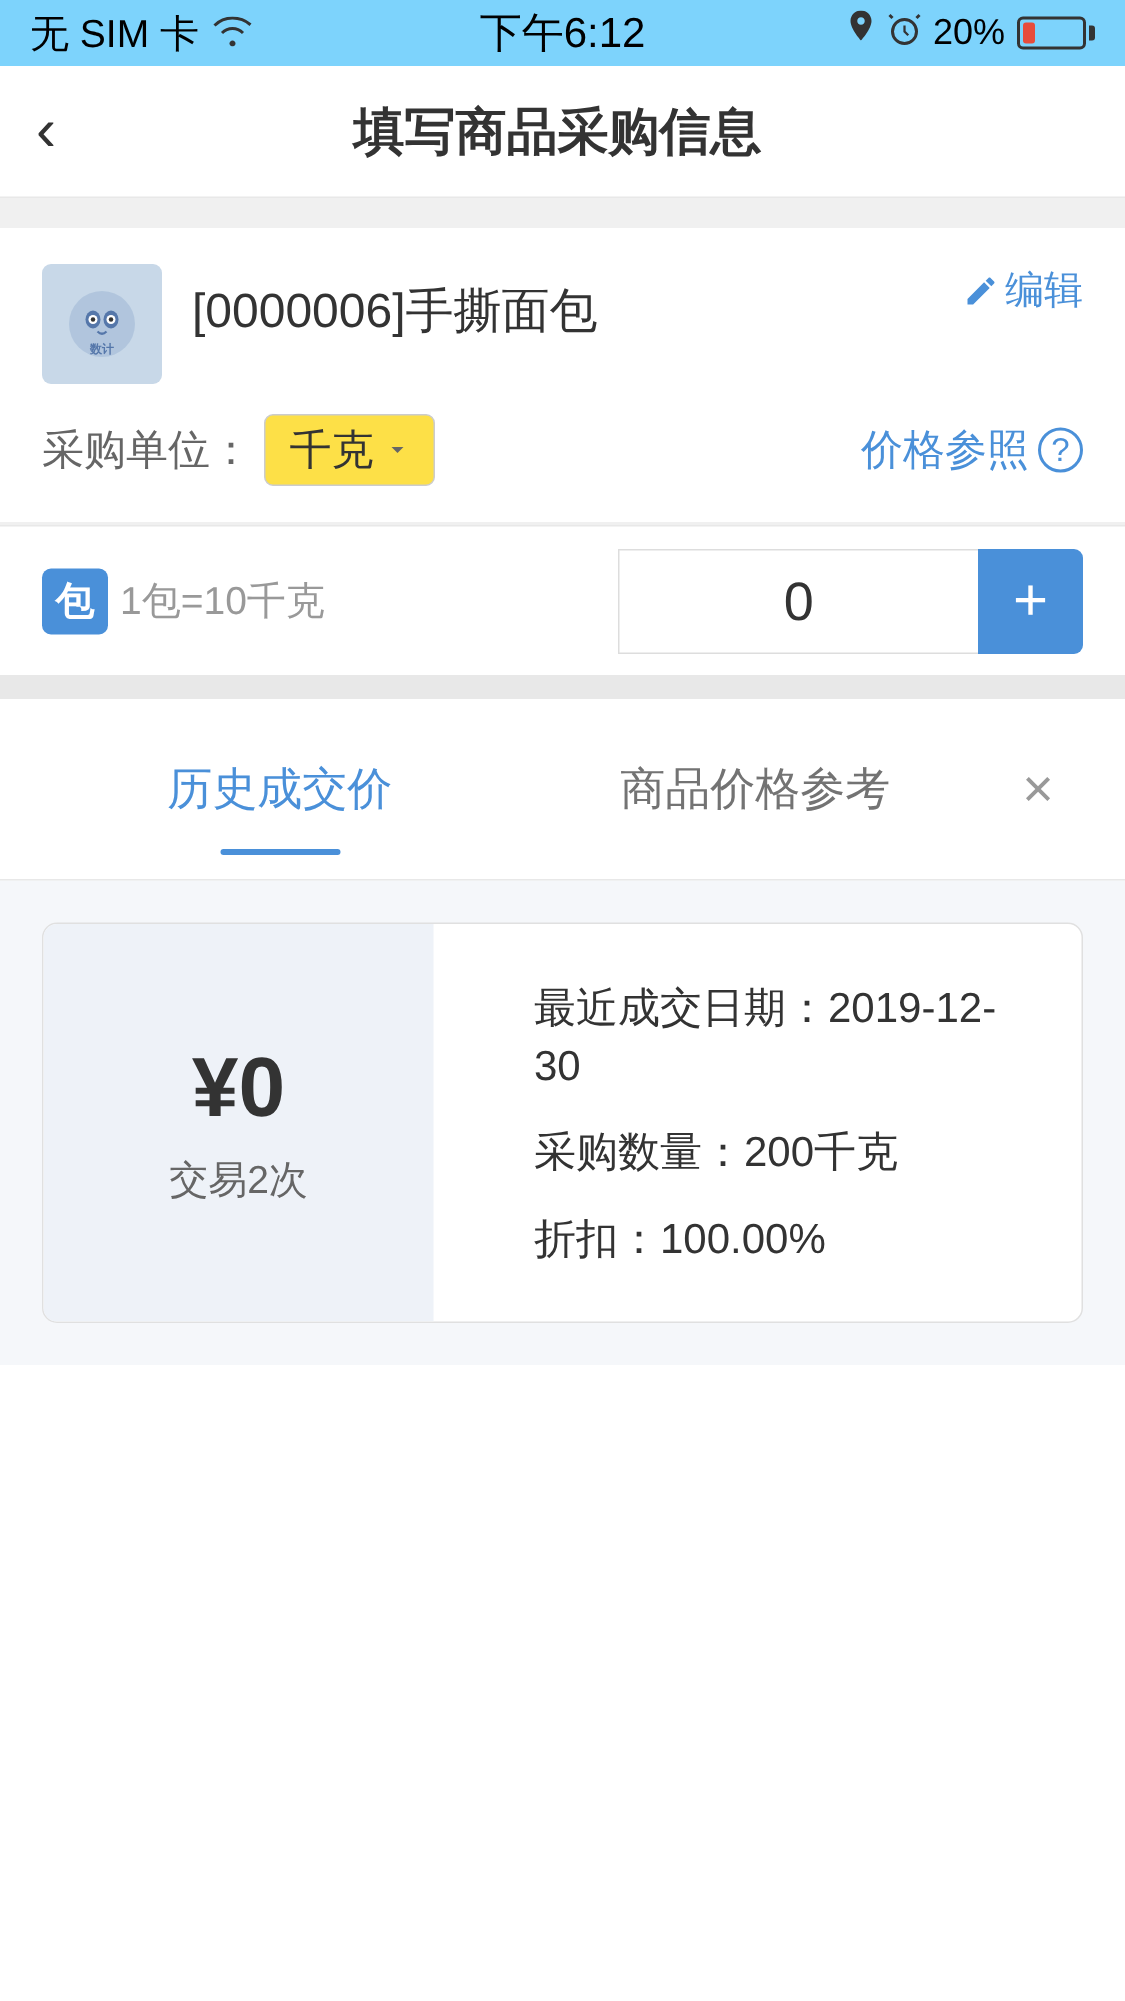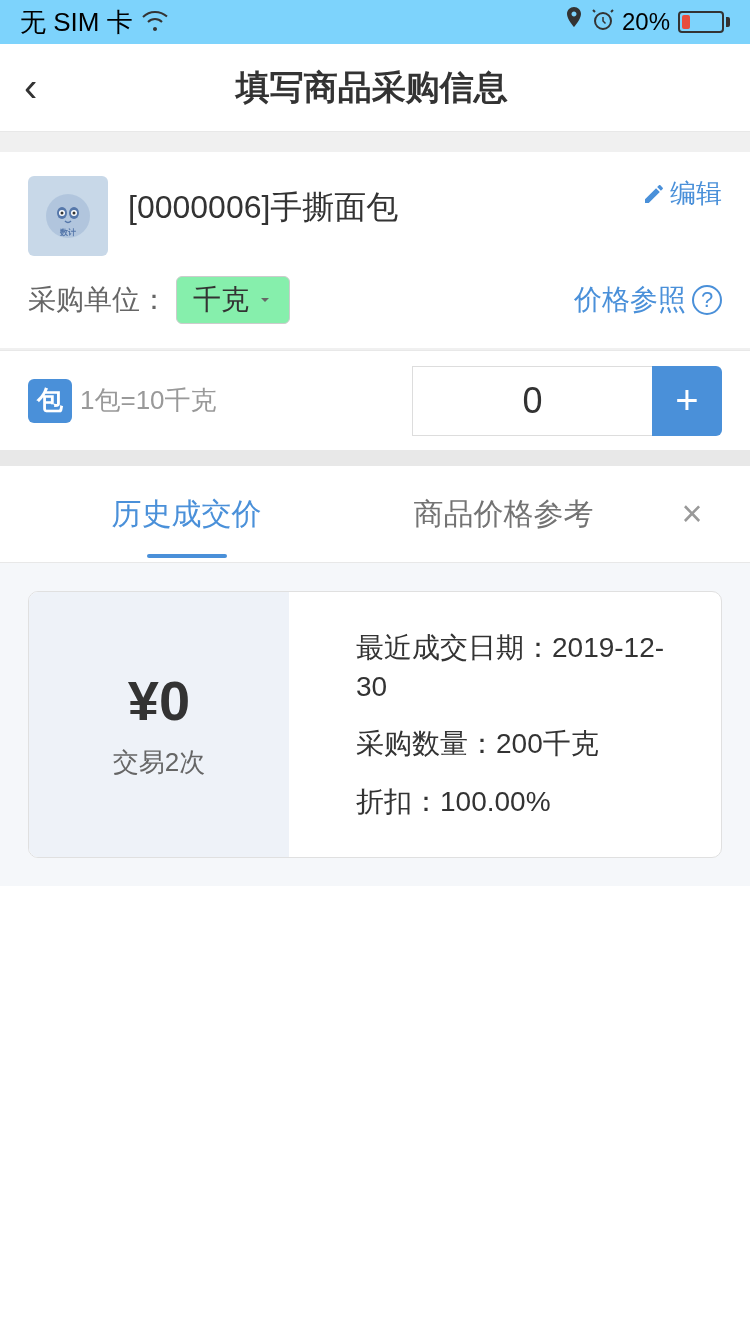--- a/index.html
+++ b/index.html
@@ -129,21 +129,21 @@
       color: #666;
     }
     .unit-select {
       display: flex;
       align-items: center;
       border: 1px solid #ccc;
       border-radius: 6px;
       padding: 4px 16px;
       font-size: 28px;
       color: #333;
-      background: #86efac;
+      background: #fde047;
       gap: 8px;
       cursor: pointer;
     }
     .price-ref {
       font-size: 28px;
       color: #4a90d9;
       display: flex;
       align-items: center;
       gap: 6px;
       cursor: pointer;
@@ -218,21 +218,21 @@
     .tab-separator {
       height: 16px;
       background: #e8e8e8;
     }
 
     
     .tabs-container {
       background: #fff;
       display: flex;
       align-items: center;
-      padding: 4px 28px;
+      padding: 16px 28px;
       border-bottom: 1px solid #e8e8e8;
       position: relative;
     }
     .tab-item {
       flex: 1;
       height: 88px;
       display: flex;
       flex-direction: column;
       align-items: center;
       justify-content: center;
@@ -321,20 +321,21 @@
   <div class="status-left">
     <span>无 SIM 卡</span>
     <span>
       <svg width="28" height="20" viewBox="0 0 28 20" fill="none">
         <path d="M14 16c1.1 0 2 .9 2 2s-.9 2-2 2-2-.9-2-2 .9-2 2-2z" fill="#333"></path>
         <path d="M7 11c1.9-1.9 4.4-3 7-3s5.1 1.1 7 3" stroke="#333" stroke-width="2" fill="none"></path>
         <path d="M2 6C5.5 2.5 9.5 1 14 1s8.5 1.5 12 4.5" stroke="#333" stroke-width="2" fill="none"></path>
       </svg>
     </span>
   </div>
+  <span class="status-center">下午6:12</span>
   <div class="status-right">
     <span>
       <svg width="20" height="24" viewBox="0 0 20 24" fill="#333">
         <path d="M10 0C6.1 0 3 3.1 3 7c0 5.3 7 13 7 13s7-7.7 7-13c0-3.9-3.1-7-7-7zm0 9.5c-1.4 0-2.5-1.1-2.5-2.5S8.6 4.5 10 4.5 12.5 5.6 12.5 7 11.4 9.5 10 9.5z"></path>
       </svg>
     </span>
     <span>
       <svg width="22" height="24" viewBox="0 0 22 24" fill="#333">
         <circle cx="11" cy="14" r="8" stroke="#333" stroke-width="2" fill="none"></circle>
         <path d="M11 10v4l2.5 2.5" stroke="#333" stroke-width="1.5" fill="none"></path>

